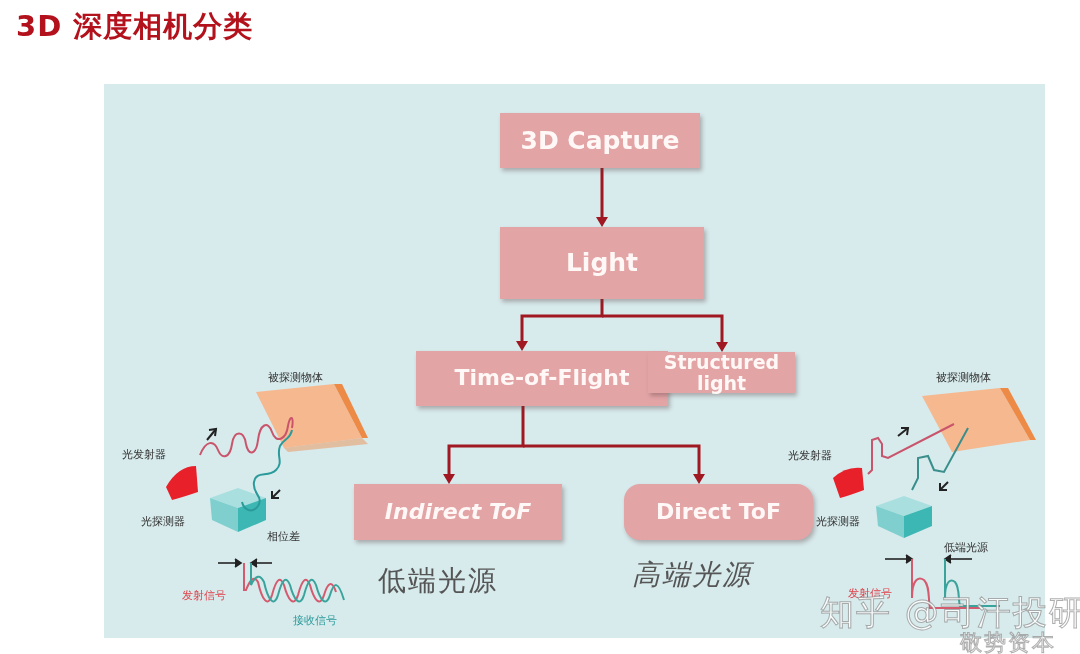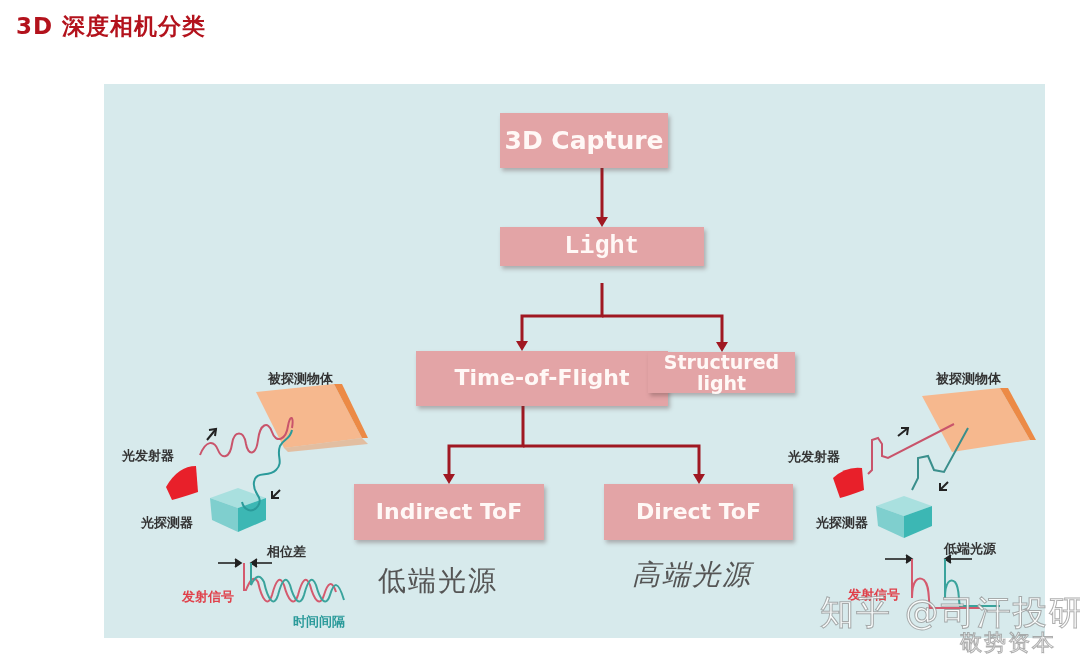--- a/index.html
+++ b/index.html
@@ -1,21 +1,21 @@
 <!DOCTYPE html>
 <html><head>
 <meta charset="utf-8">
 <style>
   html, body { margin:0; padding:0; }
   body {
     width:1080px; height:654px; background:#ffffff; position:relative; overflow:hidden;
     font-family:"DejaVu Sans","Liberation Sans",sans-serif;
   }
   .title {
-    position:absolute; left:16px; top:6px; font-size:23px; font-weight:bold;
+    position:absolute; left:16px; top:6px; font-size:29px; font-weight:bold;
     color:#b3121c; letter-spacing:1px; line-height:40px;
   }
   .panel {
     position:absolute; left:104px; top:84px; width:941px; height:554px;
     background:#d7eaec;
   }
   .node {
     position:absolute; background:#e3a4a6; color:#fff8f6; font-weight:bold;
     display:flex; align-items:center; justify-content:center; text-align:center;
     box-shadow:2px 3px 4px rgba(90,60,60,0.35);
@@ -24,21 +24,21 @@
   }
   .n-big { font-size:25px; }
   .n-mid { font-size:22px; }
   .n-small { font-size:19px; }
   svg.connectors { position:absolute; left:0; top:0; }
   .cn-label {
     position:absolute; font-size:28px; color:#555; font-family:"DejaVu Serif","Liberation Serif",serif;
     letter-spacing:2px;
   }
   .small-label {
-    position:absolute; font-size:13px; font-weight:bold; color:#333; white-space:nowrap;
+    position:absolute; font-size:11px; font-weight:normal; color:#333; white-space:nowrap;
   }
   .red-label { color:#e0404a; }
   .teal-label { color:#2a9a9a; }
   .watermark {
     position:absolute; font-size:34px; color:rgba(255,255,255,0.85);
     -webkit-text-stroke:1px rgba(120,120,120,0.6);
     white-space:nowrap; letter-spacing:2px;
   }
   .watermark2 {
     position:absolute; font-size:22px; color:rgba(255,255,255,0.85);
@@ -71,36 +71,36 @@
   </g>
   <g fill="#a01822">
     <path d="M596,217 L608,217 L602,227 Z"></path>
     <path d="M516,341 L528,341 L522,351 Z"></path>
     <path d="M716,342 L728,342 L722,352 Z"></path>
     <path d="M443,474 L455,474 L449,484 Z"></path>
     <path d="M693,474 L705,474 L699,484 Z"></path>
   </g>
 </svg>
 
-<div class="node n-big" style="left:500px;top:113px;width:168px;height:55px;">
+<div class="node n-big" style="left:500px;top:113px;width:200px;height:55px;">
   <span>3D Capture</span>
 </div>
-<div class="node n-big" style="left:500px;top:227px;width:204px;height:39px;font-family:Liberation Mono, monospace;">
+<div class="node n-big" style="left:500px;top:227px;width:204px;height:72px;">
   <span>Light</span>
 </div>
 <div class="node n-mid" style="left:416px;top:351px;width:252px;height:55px;">
   <span>Time-of-Flight</span>
 </div>
 <div class="node n-small" style="left:648px;top:352px;width:147px;height:41px;padding:0 6px;box-sizing:border-box;">
   <span>Structured light</span>
 </div>
-<div class="node n-mid" style="left:354px;top:484px;width:190px;height:56px;">
+<div class="node n-mid" style="left:354px;top:484px;width:208px;height:56px;font-style:italic;">
   <span>Indirect ToF</span>
 </div>
-<div class="node n-mid" style="left:604px;top:484px;width:189px;height:56px;">
+<div class="node n-mid" style="left:624px;top:484px;width:189px;height:56px;border-radius:16px;">
   <span>Direct ToF</span>
 </div>
 
 <div class="cn-label" style="left:378px;top:562px;">低端光源</div>
 <div class="cn-label" style="left:632px;top:556px;font-style:italic;">高端光源</div>
 
 <svg class="connectors" width="1080" height="654">
 
   <g>
     <polygon points="256,392 334,384 362,438 284,448" fill="#f6b88e"></polygon>
@@ -134,23 +134,23 @@
     <polyline points="257,559 251,563 257,567" fill="#222"></polyline>
   </g>
 
   <path d="M244,563 L244,590 L246,590 C250,580 254,575 258,582 C262,600 268,608 272,595 C276,580 280,575 284,585 C288,600 294,608 298,595 C302,580 306,575 310,585 C314,600 320,608 324,595 C328,582 332,580 336,592" stroke="#d45a6e" stroke-width="2" fill="none"></path>
   <path d="M251,563 L251,585 C256,575 260,574 264,582 C268,600 274,608 278,595 C282,580 286,575 290,585 C294,600 300,608 304,595 C308,580 312,575 316,585 C320,600 326,608 330,595 C334,582 338,580 344,600" stroke="#3aa39c" stroke-width="2" fill="none"></path>
 </svg>
 
 <div class="small-label" style="left:268px;top:370px;">被探测物体</div>
 <div class="small-label" style="left:122px;top:447px;">光发射器</div>
 <div class="small-label" style="left:141px;top:514px;">光探测器</div>
-<div class="small-label" style="left:267px;top:543px;">相位差</div>
+<div class="small-label" style="left:267px;top:529px;">相位差</div>
 <div class="small-label red-label" style="left:182px;top:588px;">发射信号</div>
-<div class="small-label teal-label" style="left:293px;top:613px;">时间间隔</div>
+<div class="small-label teal-label" style="left:293px;top:613px;">接收信号</div>
 
 <svg class="connectors" width="1080" height="654">
   <g>
     <polygon points="922,396 1000,388 1030,440 952,452" fill="#f6b88e"></polygon>
     <polygon points="1000,388 1008,388 1036,440 1030,440" fill="#ec8a46"></polygon>
   </g>
   <path d="M833,478 Q846,466 862,468 L864,490 Q848,496 840,498 Z" fill="#e8202a"></path>
   <g>
     <polygon points="876,506 904,496 932,506 904,516" fill="#a9e0df"></polygon>
     <polygon points="876,506 904,516 904,538 878,526" fill="#7fcfce"></polygon>

